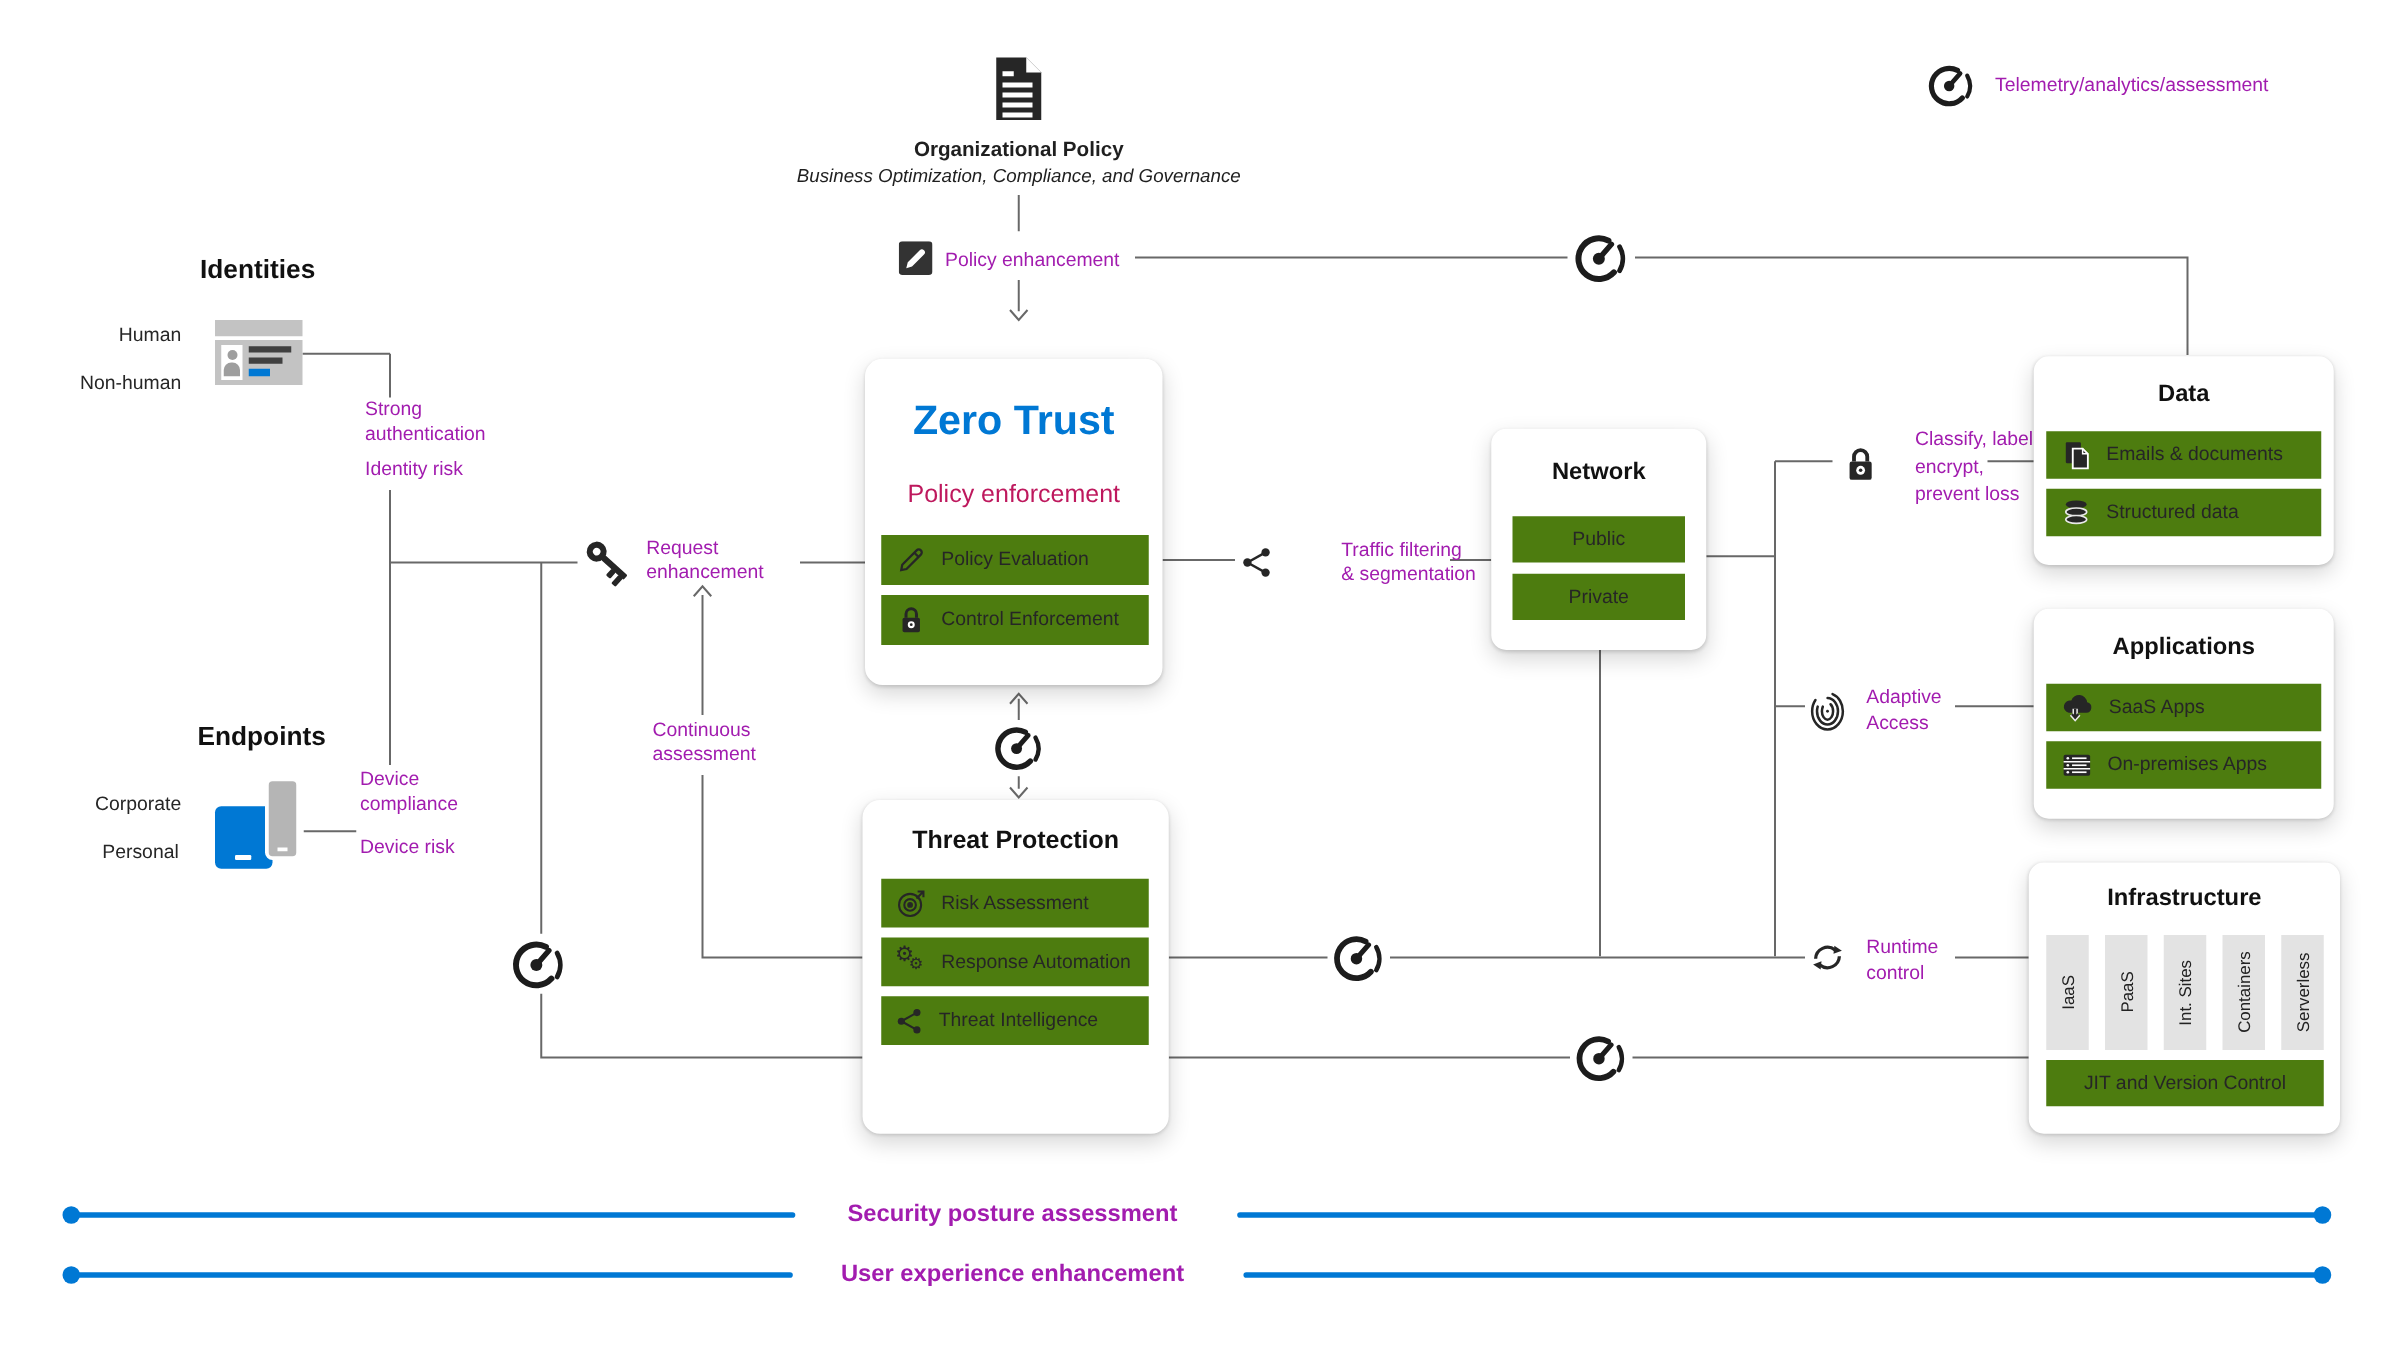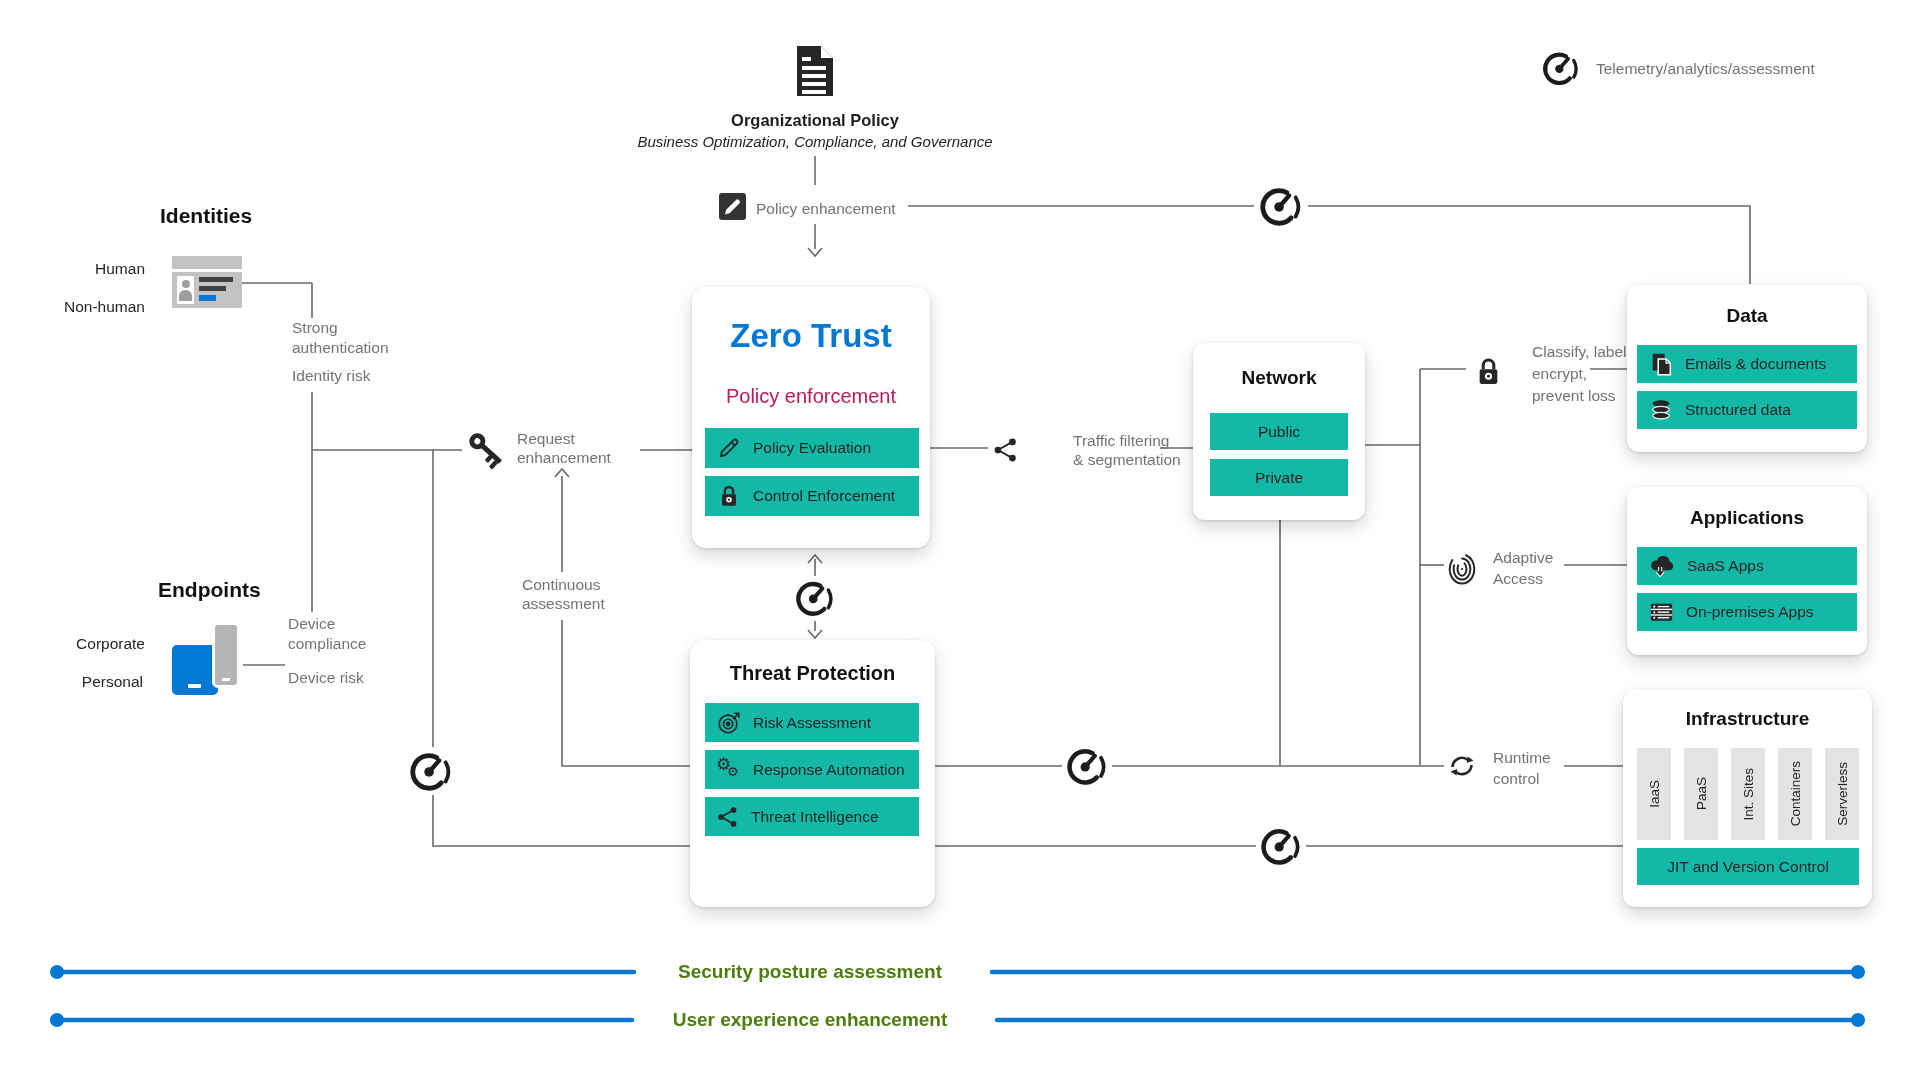--- a/index.html
+++ b/index.html
@@ -2,28 +2,28 @@
 <html><head>
 <meta charset="utf-8">
 <style>
   html,body{margin:0;padding:0;background:#fff;}
   #stage{position:relative;width:1919px;height:1079px;background:#fff;overflow:hidden;
          font-family:"Liberation Sans",sans-serif;color:#1f1f1f;}
   .abs{position:absolute;}
   .pre{white-space:pre-line;}
   .card{position:absolute;background:#fff;border-radius:14px;
         box-shadow:0 1px 3px rgba(0,0,0,.14),0 7px 18px rgba(0,0,0,.16);}
-  .row{position:absolute;background:#14b8a6;display:flex;align-items:center;
+  .row{position:absolute;background:#4d7c0f;display:flex;align-items:center;
        gap:11px;padding:0 0 0 11px;box-sizing:border-box;font-size:15.5px;color:#262626;}
   .row.center{justify-content:center;padding:0;}
-  .lbl{position:absolute;font-size:15.5px;color:#737373;line-height:20px;}
+  .lbl{position:absolute;font-size:15.5px;color:#a21caf;line-height:20px;}
   .rlbl{position:absolute;font-size:15.5px;color:#262626;text-align:right;}
   .heading{position:absolute;font-size:21px;font-weight:bold;color:#111;}
   .blue-caption{position:absolute;transform:translate(-50%,-50%);font-size:19px;
-                font-weight:bold;color:#4d7c0f;white-space:nowrap;}
+                font-weight:bold;color:#a21caf;white-space:nowrap;}
   .icon{display:inline-block;}
   svg{display:block;}
   .vtxt{writing-mode:vertical-rl;transform:rotate(180deg);font-size:13.5px;color:#222;
         display:flex;align-items:center;justify-content:center;}
   .infracol{position:absolute;background:#e3e3e3;display:flex;align-items:center;justify-content:center;}
 </style>
 </head>
 <body>
 
 <div id="stage">

